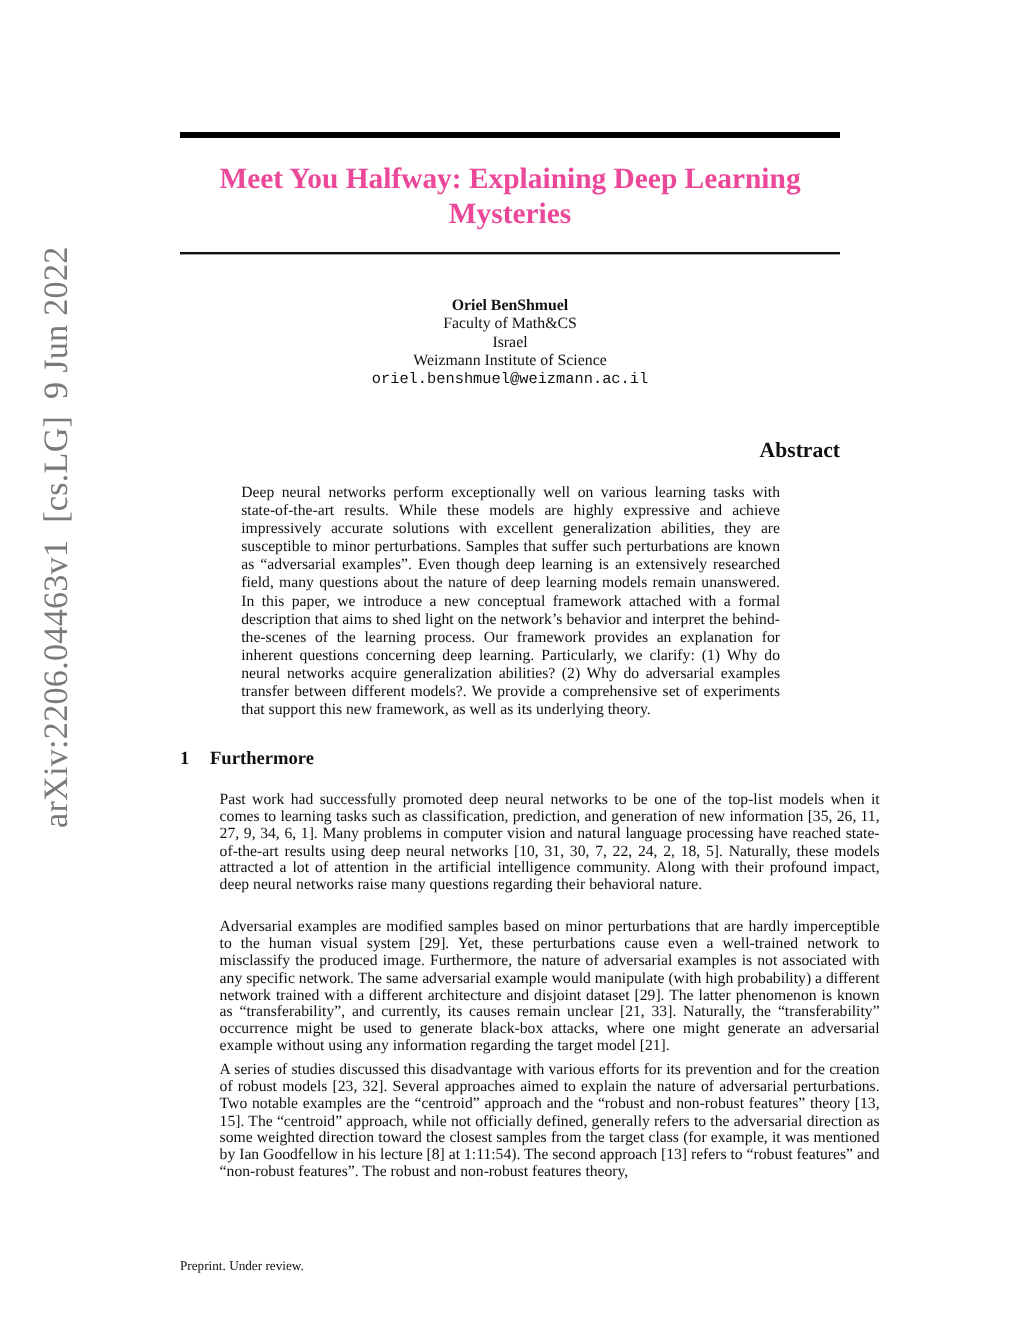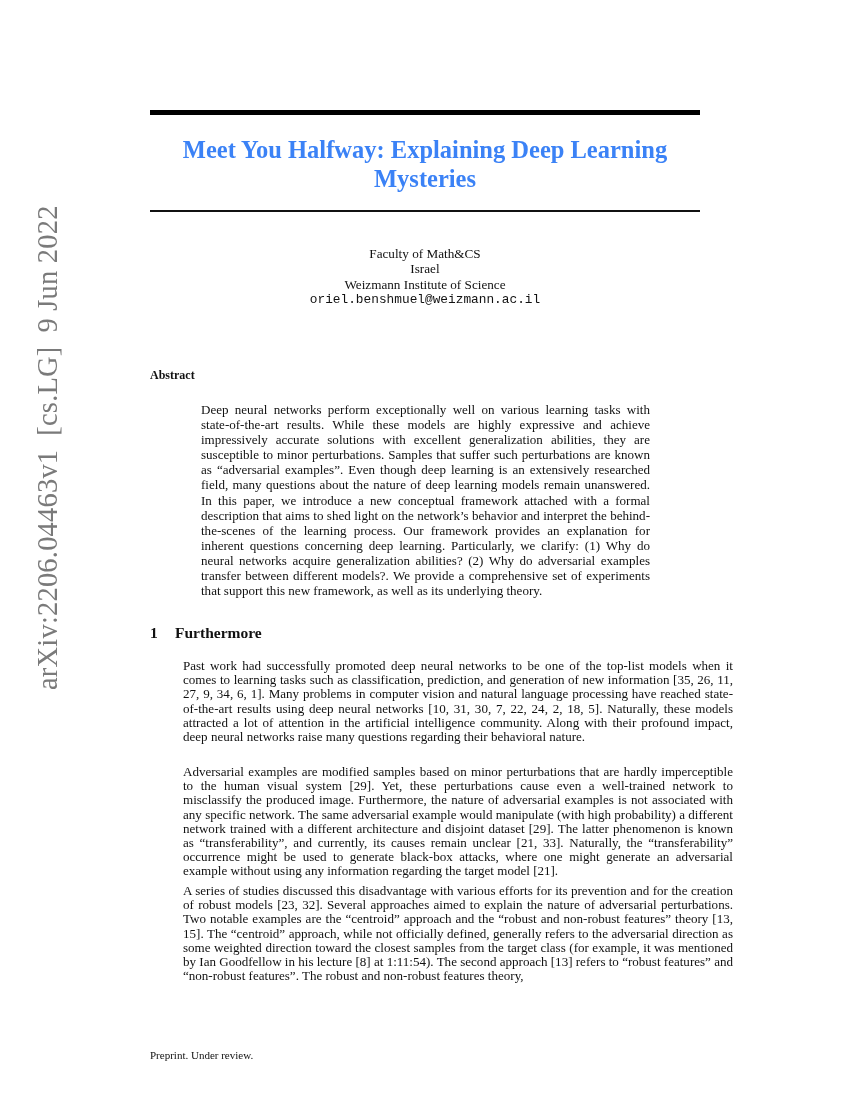--- a/index.html
+++ b/index.html
@@ -42,21 +42,21 @@
     .title {
       position: absolute;
       left: 150px;
       top: 135px;
       width: 550px;
       text-align: center;
       font-family: "Liberation Serif", serif;
       font-weight: bold;
       font-size: 24.5px;
       line-height: 29px;
-      color: #3b82f6;
+      color: #ec4899;
     }
     .bottom-rule {
       position: absolute;
       left: 150px;
       top: 210px;
       width: 550px;
       height: 1.5px;
       background: #111;
     }
     .author-block {
@@ -72,23 +72,23 @@
     .author-email {
       font-family: "Liberation Mono", "DejaVu Sans Mono", monospace;
       font-size: 12.8px;
     }
 
     .abstract-heading {
       position: absolute;
       left: 150px;
       top: 366px;
       width: 550px;
-      text-align: left;
+      text-align: right;
       font-weight: bold;
-      font-size: 12px;
+      font-size: 18px;
       line-height: 18px;
     }
     .abstract-body {
       position: absolute;
       left: 201px;
       top: 402px;
       width: 449px;
       font-size: 13.05px;
       line-height: 15.1px;
       text-align: justify;
@@ -134,20 +134,21 @@
 
 <div class="arxiv-stamp">
   <span>arXiv:2206.04463v1</span><span class="gap"></span><span>[cs.LG]</span><span class="gap"></span><span>9 Jun 2022</span>
 </div>
 
 <div class="top-rule"></div>
 <div class="title">Meet You Halfway: Explaining Deep Learning Mysteries</div>
 <div class="bottom-rule"></div>
 
 <div class="author-block">
+  <div class="author-name">Oriel BenShmuel</div>
   <div>Faculty of Math&amp;CS</div>
   <div>Israel</div>
   <div>Weizmann Institute of Science</div>
   <div class="author-email">oriel.benshmuel@weizmann.ac.il</div>
 </div>
 
 <div class="abstract-heading">Abstract</div>
 <div class="abstract-body">Deep neural networks perform exceptionally well on various learning tasks with state-of-the-art results. While these models are highly expressive and achieve impressively accurate solutions with excellent generalization abilities, they are susceptible to minor perturbations. Samples that suffer such perturbations are known as “adversarial examples”. Even though deep learning is an extensively researched field, many questions about the nature of deep learning models remain unanswered. In this paper, we introduce a new conceptual framework attached with a formal description that aims to shed light on the network’s behavior and interpret the behind-the-scenes of the learning process. Our framework provides an explana­tion for inherent questions concerning deep learning. Particularly, we clarify: (1) Why do neural networks acquire generalization abilities? (2) Why do adversarial examples transfer between different models?. We provide a comprehensive set of experiments that support this new framework, as well as its underlying theory.</div>
 
 <div class="section-heading">

